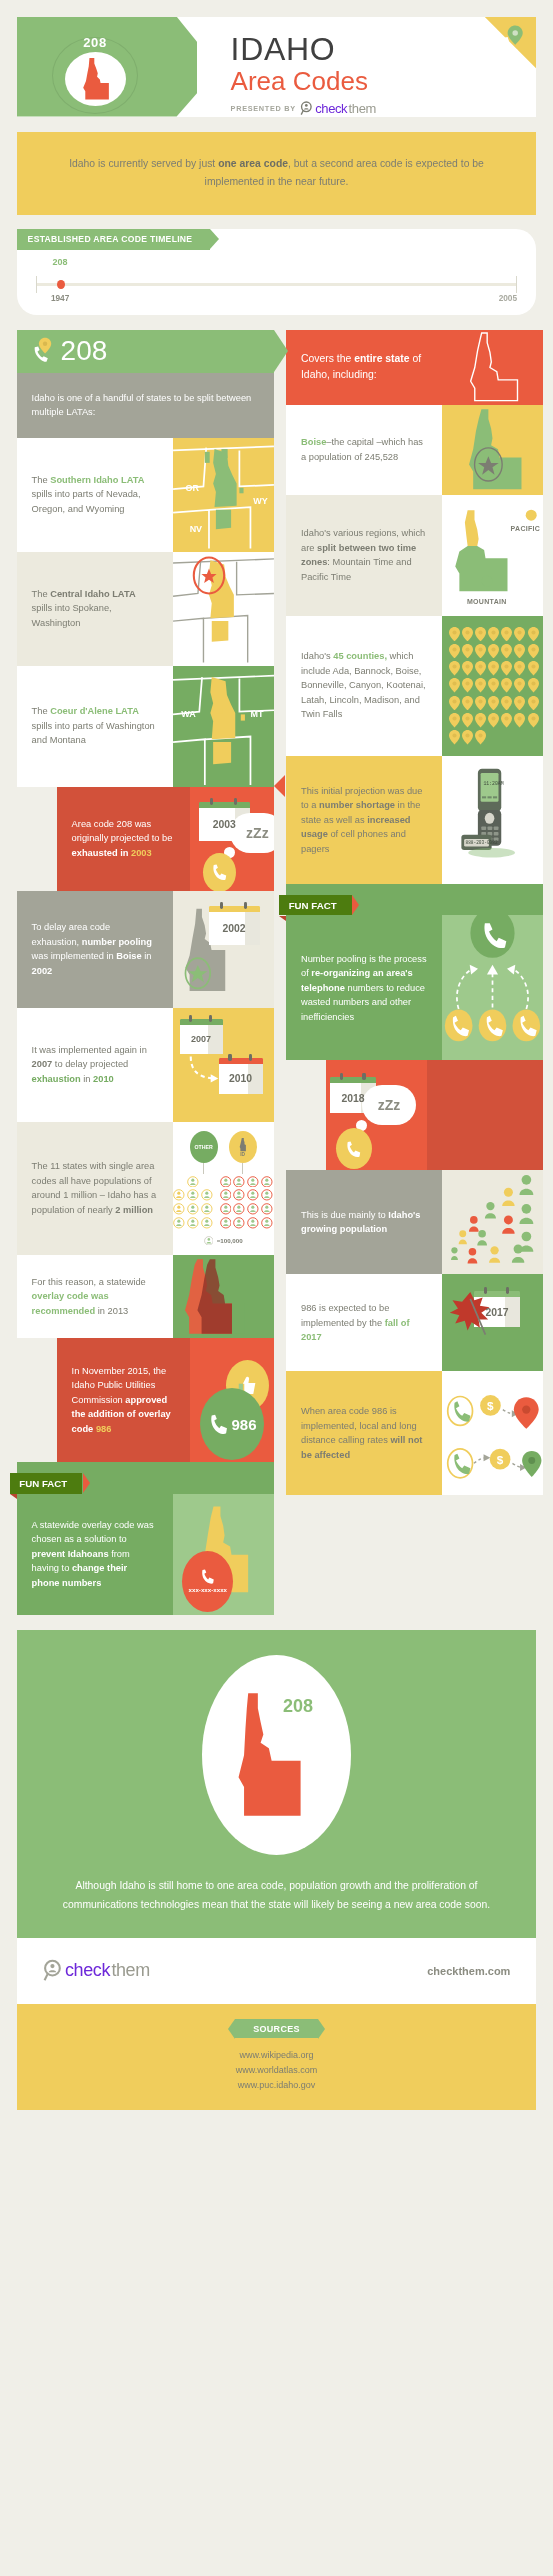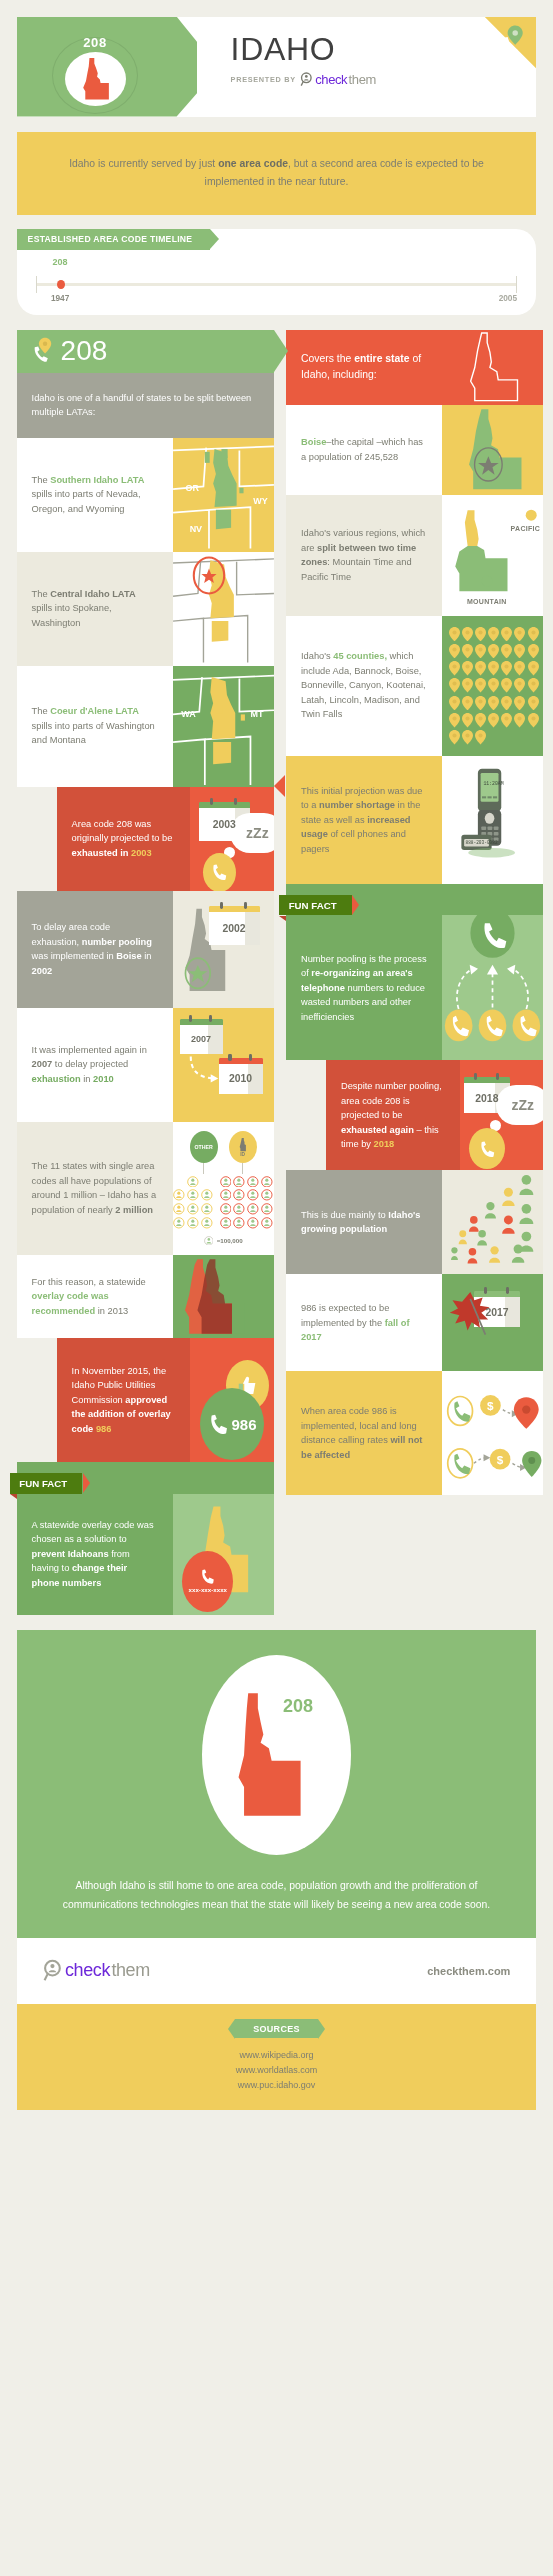--- a/index.html
+++ b/index.html
@@ -242,20 +242,21 @@
     <div class="header-yellow"></div>
     <div class="pin-phone">
       <svg width="29" height="33" viewBox="0 0 42 48">
         <path d="M22 2 C28 2 33 7 33 13 C33 20 22 30 22 30 C22 30 11 20 11 13 C11 7 16 2 22 2 Z" fill="#8bbd77"></path>
         <circle cx="22" cy="13" r="4" fill="#cfe0c4"></circle>
         <path d="M6 20 C6 20 5 26 9 33 C13 40 20 44 24 43 L26 38 L20 34 L17 36 C14 34 11 30 10 27 L13 25 L11 19 Z" fill="#ffffff"></path>
       </svg>
     </div>
     <div class="header-text">
       <div class="title-main">IDAHO</div>
+      <div class="title-sub">Area Codes</div>
       <div class="presented">
         <span class="presented-label">PRESENTED BY</span>
         <span class="ct-logo">
           <svg width="14" height="15" viewBox="0 0 20 22">
             <circle cx="9" cy="8.5" r="7" fill="none" stroke="#7c7d72" stroke-width="2"></circle>
             <circle cx="9" cy="6.5" r="2" fill="#7c7d72"></circle>
             <path d="M5.5 12.5 C5.5 10 12.5 10 12.5 12.5 Z" fill="#7c7d72"></path>
             <line x1="4.5" y1="14" x2="1.5" y2="20" stroke="#7c7d72" stroke-width="2"></line>
           </svg>
           <span class="ct-check">check</span>
@@ -995,23 +996,20 @@
               <ellipse cx="73" cy="160" rx="20" ry="23" fill="#f0cd5c"></ellipse>
               <path d="M65 148 C65 148 63 157 68 166 C73 174 82 177 86 175 L88 167 L79 163 L76 167 C72 165 69 160 67 156 L72 153 L69 146 Z" fill="#fff"></path>
               <ellipse cx="122" cy="160" rx="20" ry="23" fill="#f0cd5c"></ellipse>
               <path d="M114 148 C114 148 112 157 117 166 C122 174 131 177 135 175 L137 167 L128 163 L125 167 C121 165 118 160 116 156 L121 153 L118 146 Z" fill="#fff"></path>
             </svg>
           </div>
         </div>
       </div>
 
       <div class="cell bg-red">
-        <div class="txt">
-          <p class="t-white"><span>Despite number pooling, area code 208 is projected to be </span><b>exhausted again</b><span> – this time by </span><b class="t-yellow">2018</b></p>
-        </div>
         <div class="art bg-orange">
           <div style="position:relative;width:101px;height:100%;min-height:110px;">
             <div class="cal" style="position:absolute;left:4.1px;top:16.6px;width:46px;">
               <div class="cal-ring" style="left:9.7px;"></div>
                 <div class="cal-ring" style="left:32px;"></div>
               <div class="cal-top" style="background:#76ac62;"></div>
               <div class="cal-body" style="height:30px;">
                   <span>2018</span>
                 </div>
             </div>

